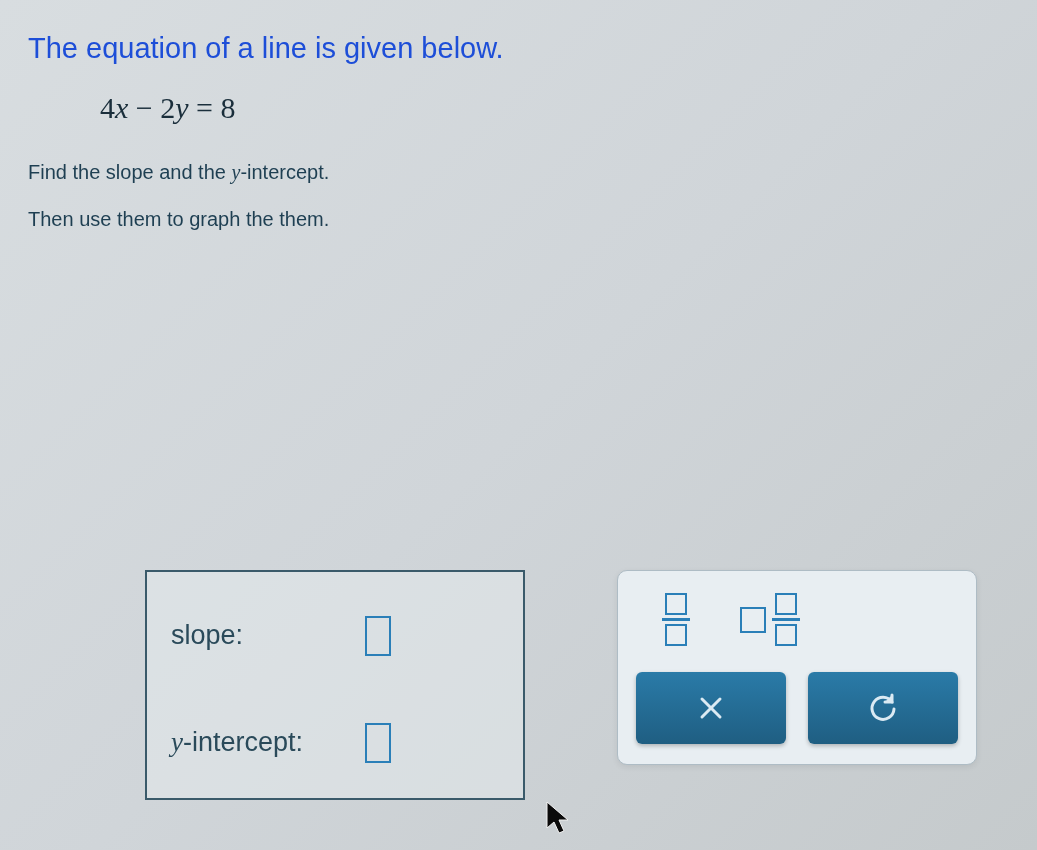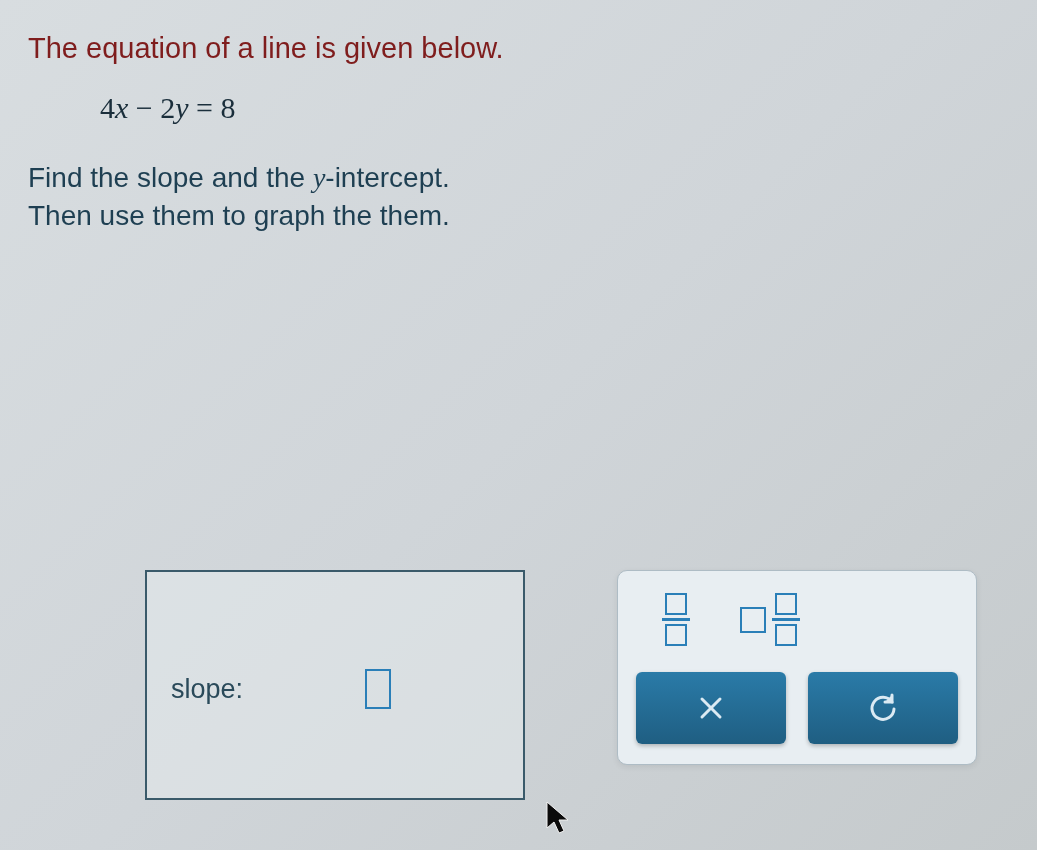--- a/index.html
+++ b/index.html
@@ -8,36 +8,37 @@
     height: 850px;
     background: linear-gradient(135deg, #d8dde0 0%, #d0d5d9 50%, #c5cacc 100%);
     font-family: Verdana, Geneva, sans-serif;
     color: #1a3a4a;
     padding: 32px 28px;
     position: relative;
     overflow: hidden;
   }
   .prompt-line1 {
     font-size: 29px;
-    color: #7f1d1d;
+    color: #1d4ed8;
     margin-bottom: 26px;
   }
   .equation {
     font-size: 30px;
     color: #1a2e3b;
     margin-left: 72px;
     margin-bottom: 34px;
     font-family: Liberation Serif, serif;
     font-style: italic;
   }
   .equation .num { font-style: normal; }
   .prompt-line2, .prompt-line3 {
-    font-size: 28px;
+    font-size: 20px;
     color: #1e3f52;
     line-height: 1.35;
+    margin-top: 20px;
   }
   .ital { font-style: italic; font-family: Georgia, serif; }
 
   .answer-row {
     position: absolute;
     left: 145px;
     top: 570px;
     display: flex;
     gap: 92px;
     align-items: flex-start;
@@ -148,20 +149,26 @@
 
 <div class="prompt-line2">
   <span>Find the slope and the </span><span class="ital">y</span><span>-intercept.</span>
 </div>
 <div class="prompt-line3">Then use them to graph the them.</div>
 
 <div class="answer-row">
   <div class="answer-panel">
     <div class="answer-field">
       <span class="answer-label">slope:</span>
+      <span class="answer-input"></span>
+    </div>
+    <div class="answer-field">
+      <span class="answer-label">
+        <span class="ital">y</span><span>-intercept:</span>
+      </span>
       <span class="answer-input"></span>
     </div>
   </div>
 
   <div class="tool-panel">
     <div class="tool-top">
       <div class="frac-btn">
         <span class="frac">
           <span class="box"></span>
             <span class="bar"></span>

